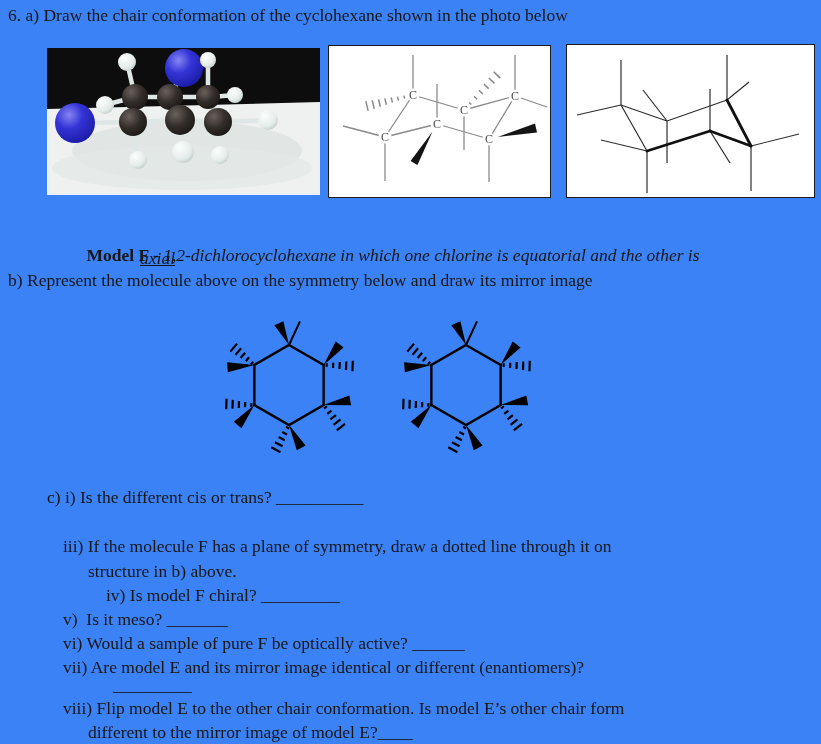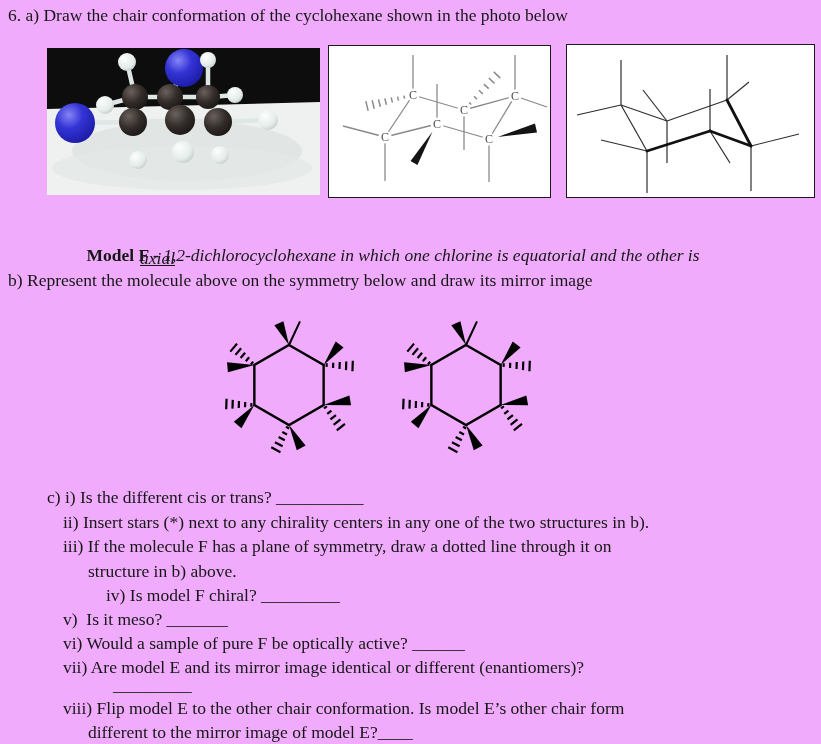--- a/index.html
+++ b/index.html
@@ -1,16 +1,16 @@
 <!DOCTYPE html>
 <html><head>
 <meta charset="utf-8">
 <style>
   html,body{margin:0;padding:0;background:#fff;}
-  #page{position:relative;width:821px;height:744px;background:#f0abfc;overflow:hidden;
+  #page{position:relative;width:821px;height:744px;background:#3b82f6;overflow:hidden;
         font-family:"Liberation Serif", serif;color:#161616;}
   .line{position:absolute;white-space:pre;font-size:17.5px;line-height:23px;color:#161616;}
   .bold{font-weight:bold;}
   .ital{font-style:italic;}
   .figbox{position:absolute;border:1px solid #1a1a1a;background:#fff;}
   svg{display:block;}
 </style>
 </head>
 <body>
 
@@ -228,21 +228,20 @@
       <line x1="9.774046171613003" y1="83.89358584918755" x2="9.470420550301247" y2="92.58828604425368" stroke="#000" stroke-width="2.2"></line>
       <line x1="3.5575180749407807" y1="82.82598179183069" x2="3.1945633092347734" y2="93.21964639282928" stroke="#000" stroke-width="2.2"></line>
       <line x1="30.21786821670129" y1="45.69275717332622" x2="27.903832821829745" y2="48.45051716855455" stroke="#000" stroke-width="2.2"></line>
       <line x1="26.16797102622098" y1="41.18489373855586" x2="22.76119669488232" y2="45.244929287086435" stroke="#000" stroke-width="2.2"></line>
       <line x1="22.11807383574067" y1="36.677030303785486" x2="17.618560567934896" y2="42.03934140561833" stroke="#000" stroke-width="2.2"></line>
       <line x1="18.068176645260362" y1="32.169166869015115" x2="12.475924440987466" y2="38.833753524150225" stroke="#000" stroke-width="2.2"></line>
       <line x1="14.018279454780053" y1="27.66130343424475" x2="7.333288314040043" y2="35.62816564268212" stroke="#000" stroke-width="2.2"></line>
     </svg>
 
   <div class="line" style="left:47px;top:486px;">c) i) Is the different cis or trans? __________</div>
-  <div class="line" style="left:63px;top:511px;">ii) Insert stars (*) next to any chirality centers in any one of the two structures in b).</div>
   <div class="line" style="left:88px;top:560px;">structure in b) above.</div>
   <div class="line" style="left:63px;top:535px;">iii) If the molecule F has a plane of symmetry, draw a dotted line through it on</div>
   <div class="line" style="left:63px;top:584px;margin-left:43px;">iv) Is model F chiral? _________</div>
   <div class="line" style="left:63px;top:632px;">vi) Would a sample of pure F be optically active? ______</div>
   <div class="line" style="left:63px;top:608px;">v)  Is it meso? _______</div>
   <div class="line" style="left:63px;top:656px;">vii) Are model E and its mirror image identical or different (enantiomers)?</div>
   <div class="line" style="left:113px;top:674px;">_________</div>
   <div class="line" style="left:63px;top:697px;">viii) Flip model E to the other chair conformation. Is model E’s other chair form</div>
   <div class="line" style="left:88px;top:721px;">different to the mirror image of model E?____</div>
 

